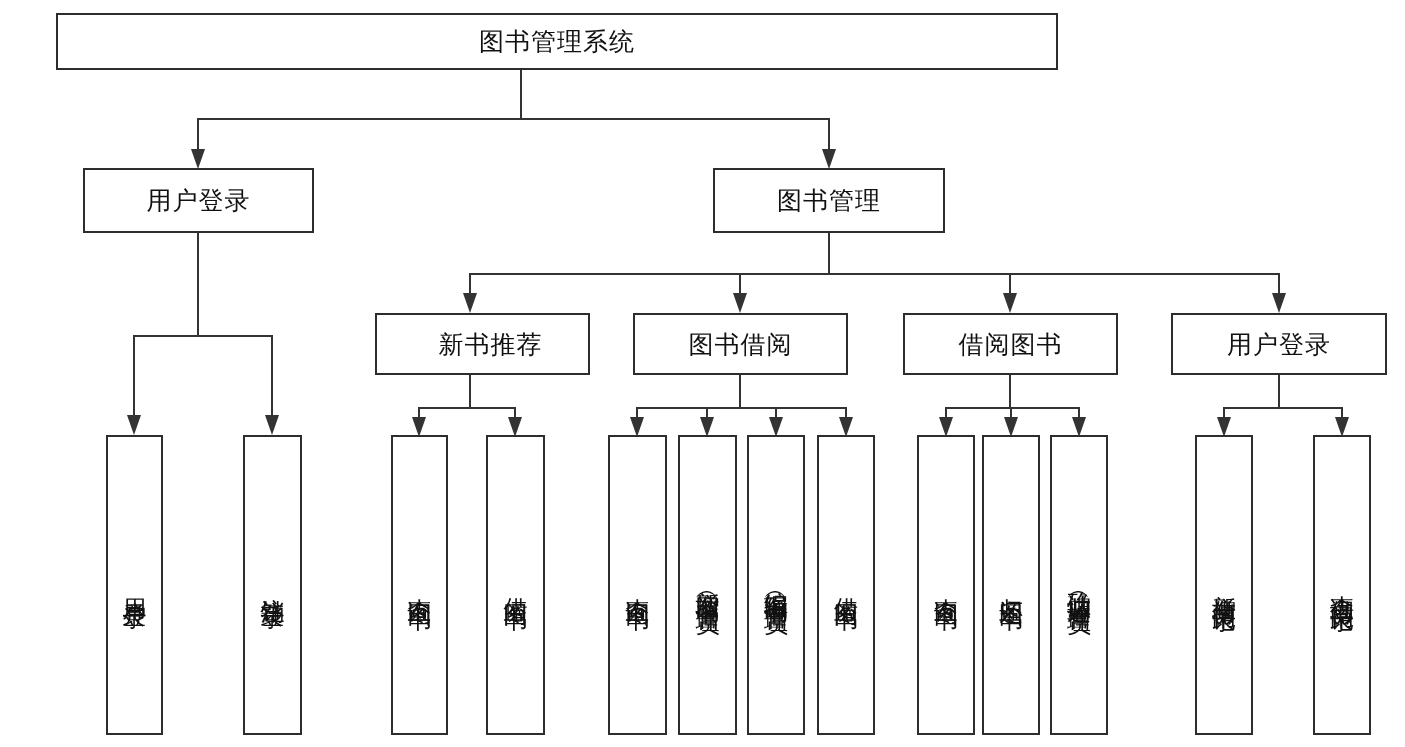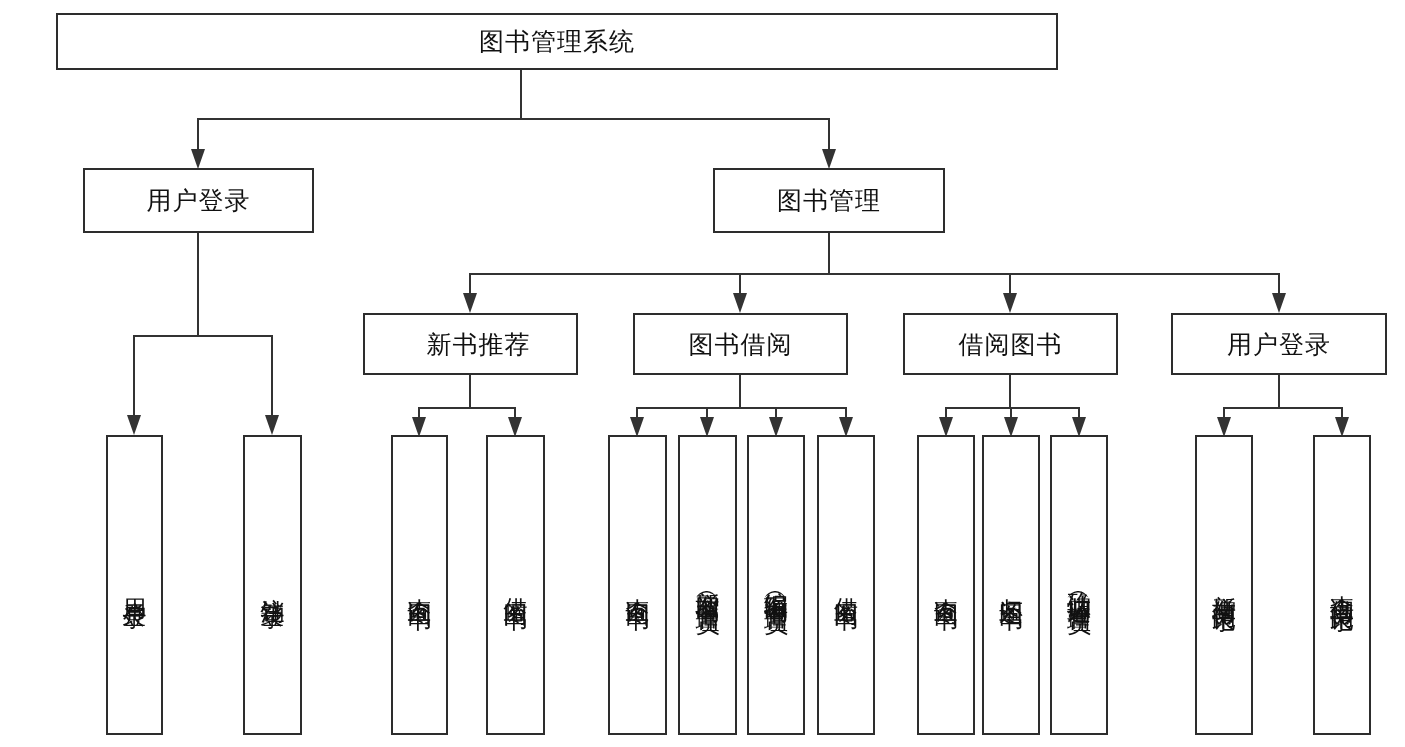--- a/index.html
+++ b/index.html
@@ -89,21 +89,21 @@
   <div class="h-line" style="left:470px;top:273px;width:810px;"></div>
   <div class="v-line" style="left:469px;top:273px;height:22px;"></div>
   <div class="arrow-head" style="left:463px;top:293px;"></div>
   <div class="v-line" style="left:739px;top:273px;height:22px;"></div>
   <div class="arrow-head" style="left:733px;top:293px;"></div>
   <div class="v-line" style="left:1009px;top:273px;height:22px;"></div>
   <div class="arrow-head" style="left:1003px;top:293px;"></div>
   <div class="v-line" style="left:1278px;top:273px;height:22px;"></div>
   <div class="arrow-head" style="left:1272px;top:293px;"></div>
 
-  <div class="hbox" style="left:363px;top:313px;width:215px;height:62px;padding-left:16px;">
+  <div class="hbox" style="left:375px;top:313px;width:215px;height:62px;padding-left:16px;">
     <span>新书推荐</span>
   </div>
   <div class="hbox" style="left:633px;top:313px;width:215px;height:62px;text-align:center;">
     <span>图书借阅</span>
   </div>
   <div class="hbox" style="left:903px;top:313px;width:215px;height:62px;">
     <span>借阅图书</span>
   </div>
   <div class="hbox" style="left:1171px;top:313px;width:216px;height:62px;">
     <span>用户登录</span>

